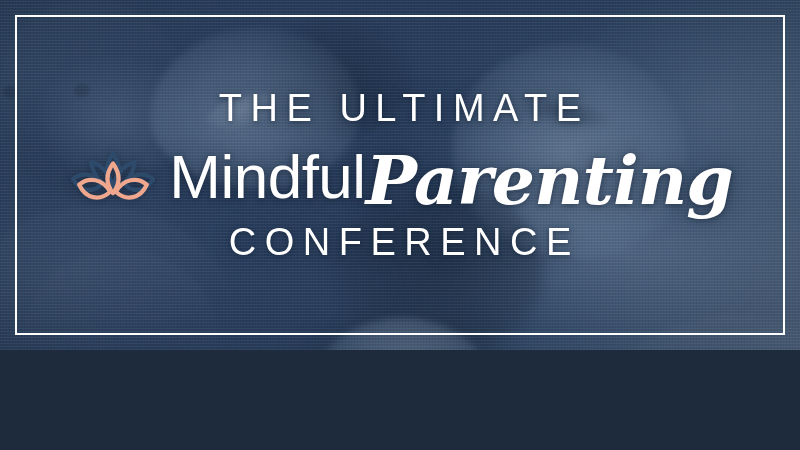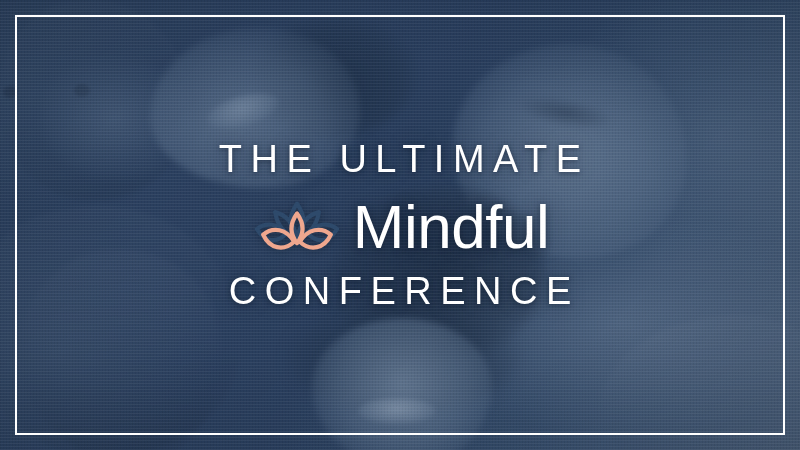--- a/index.html
+++ b/index.html
@@ -4,21 +4,21 @@
 <title>Mindful Parenting Conference</title>
 <style>
   html, body {
     margin: 0;
     padding: 0;
     background: #1d2b3d;
   }
   #poster {
     position: relative;
     width: 800px;
-    height: 450px;
+    height: 350px;
     overflow: hidden;
     font-family: "Liberation Sans", sans-serif;
     background: #4a6180;
     user-select: none;
   }
 
   
   .photo-layer {
     position: absolute;
     inset: 0;
@@ -279,18 +279,19 @@
 
         <g fill="none" stroke="#EFA78E" stroke-width="6" stroke-linejoin="round" stroke-linecap="round">
           <path d="M65 22 C55 36 54 50 65 64 C76 50 75 36 65 22 Z"></path>
           <path d="M17 52 C31 40 50 44 61 62 C46 76 26 72 17 52 Z"></path>
           <path d="M113 52 C99 40 80 44 69 62 C84 76 104 72 113 52 Z"></path>
         </g>
       </svg>
 
       <span class="word-mindful">Mindful</span>
 
+      <span class="word-parenting">Parenting</span>
     </div>
 
     <div class="subhead">CONFERENCE</div>
   </div>
 
 </div>
 
 </body></html>

